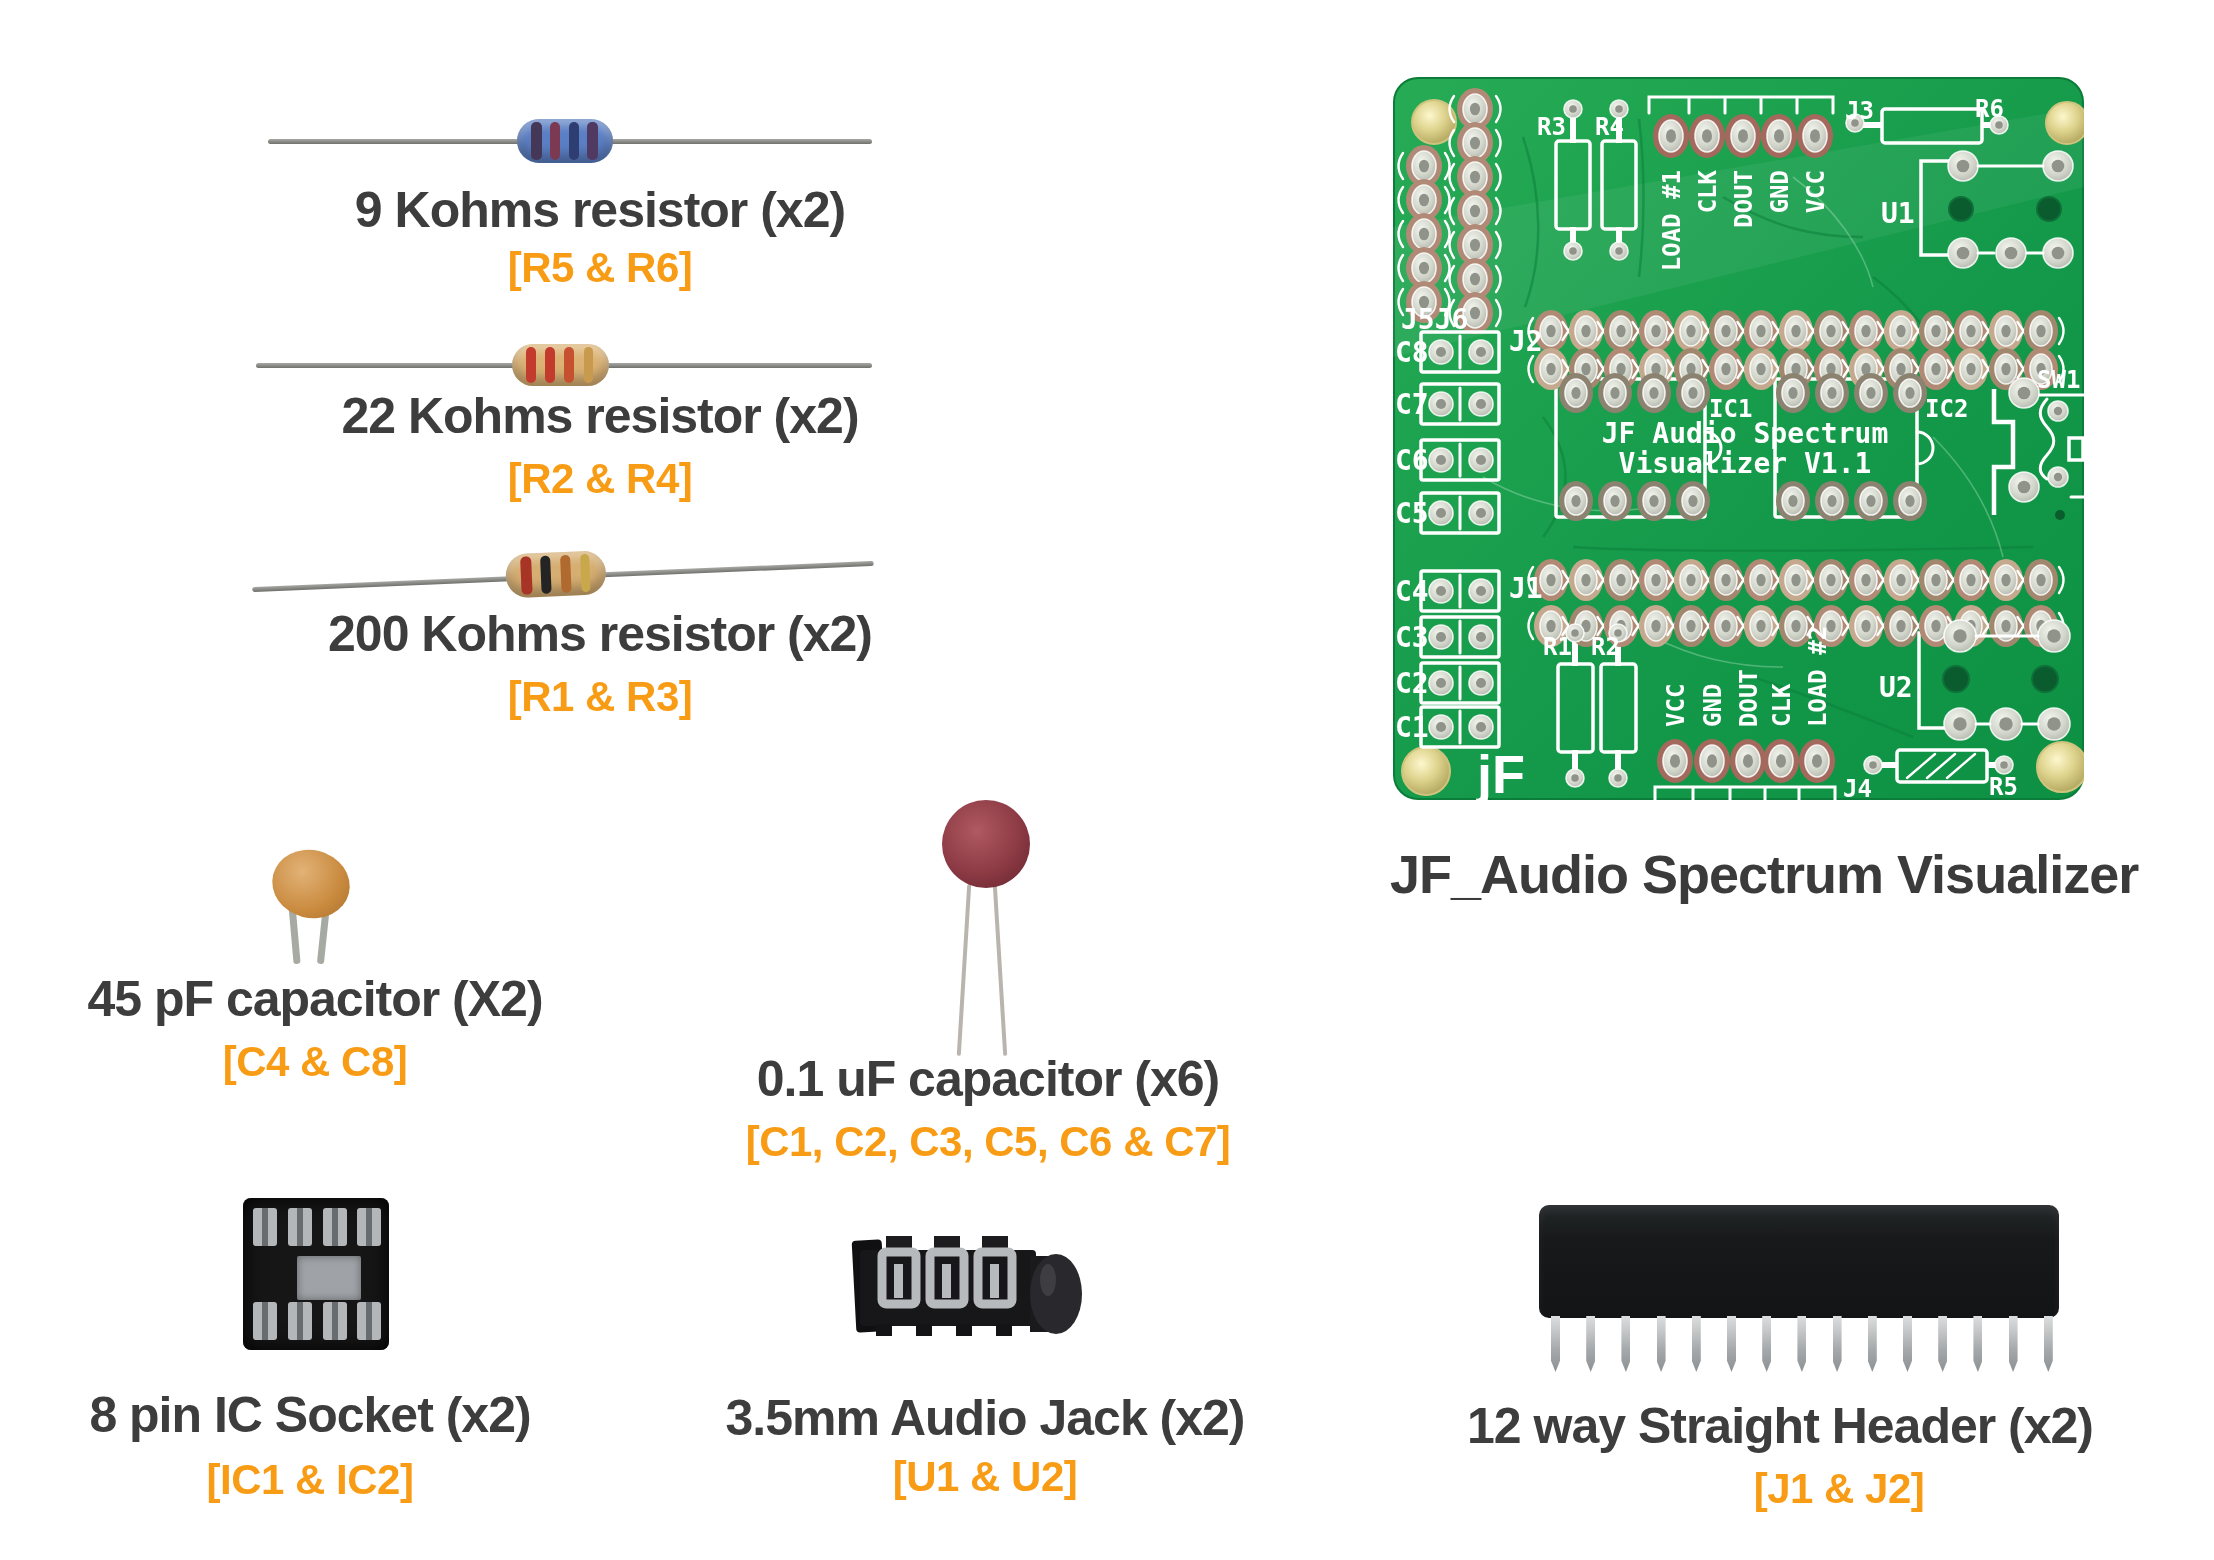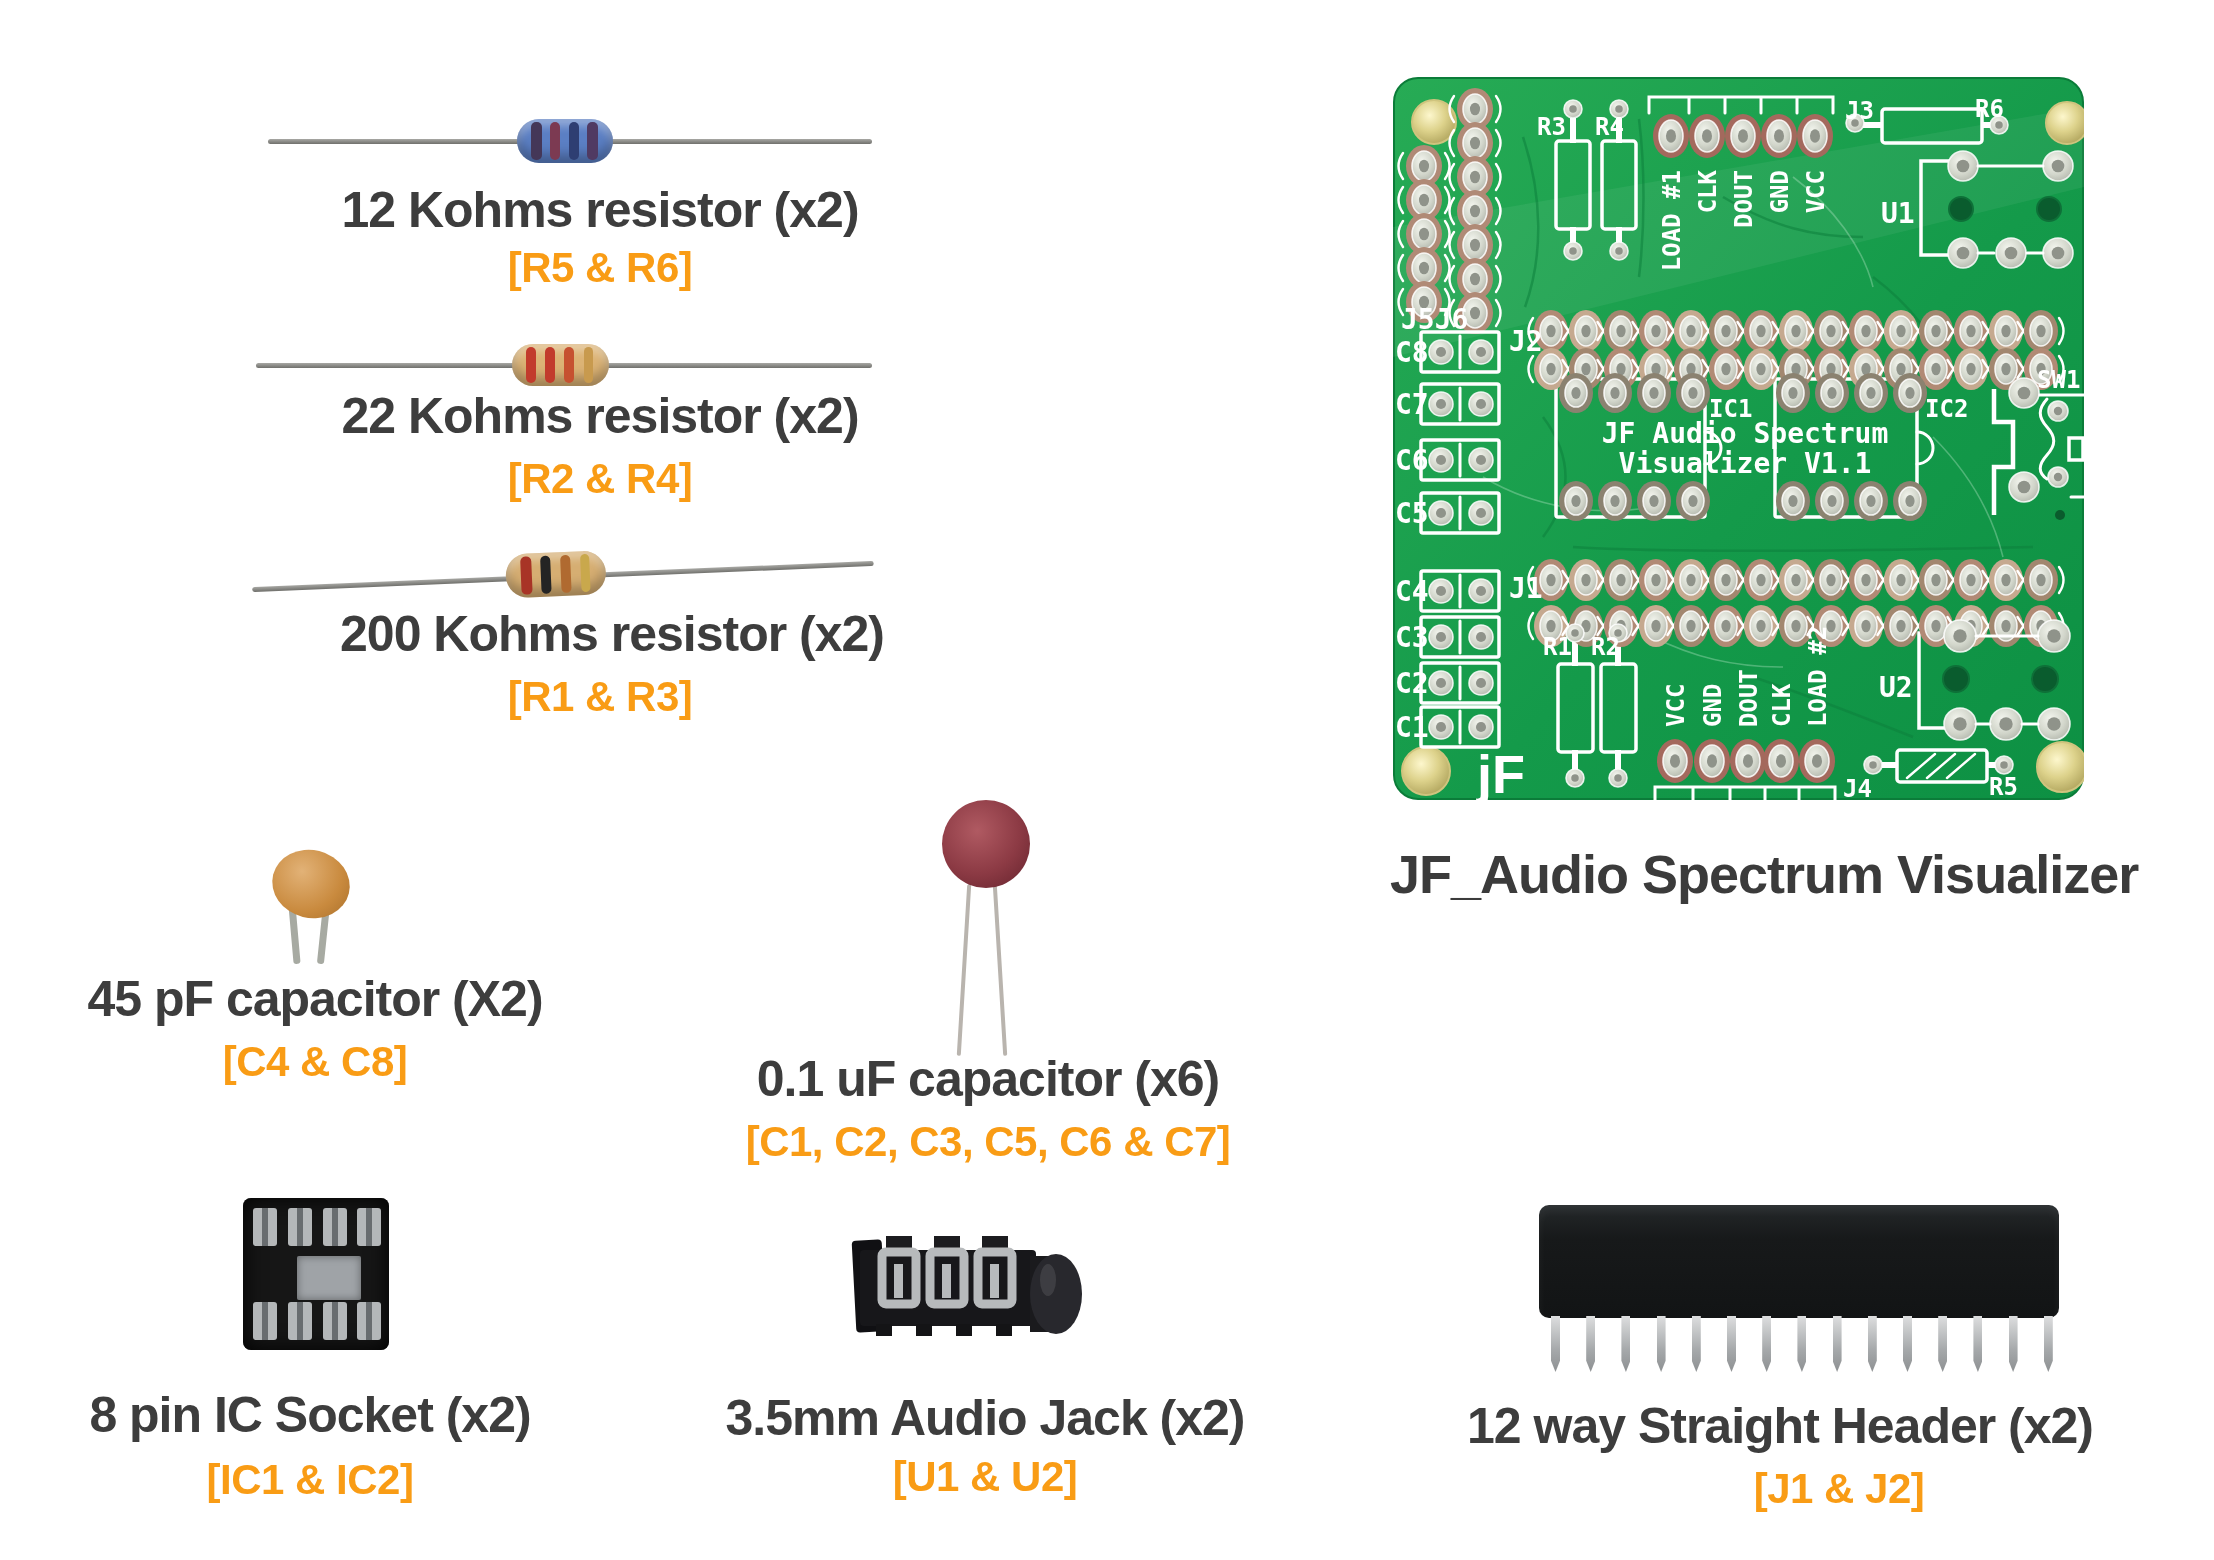--- a/index.html
+++ b/index.html
@@ -52,21 +52,21 @@
 <div class="canvas">
 
   <section>
     <div class="wire" style="left:268px;top:139px;width:604px;"></div>
     <div class="rbody" style="left:517px;top:119px;width:96px;height:44px;background:#5b7fc4;">
       <span class="band" style="left:14px;width:11px;background:#443758;"></span>
       <span class="band" style="left:33px;width:10px;background:#7c3a52;"></span>
       <span class="band" style="left:52px;width:10px;background:#2e3e72;"></span>
       <span class="band" style="left:70px;width:11px;background:#503a62;"></span>
     </div>
-    <div class="title" style="left:300px;top:182px;width:600px;">12 Kohms resistor (x2)</div>
+    <div class="title" style="left:300px;top:182px;width:600px;">9 Kohms resistor (x2)</div>
     <div class="refs" style="left:300px;top:245px;width:600px;">[R5 &amp; R6]</div>
   </section>
 
   <section>
     <div class="wire" style="left:256px;top:363px;width:616px;"></div>
     <div class="rbody" style="left:512px;top:344px;width:97px;height:42px;background:#dcb375;">
       <span class="band" style="left:14px;width:10px;background:#c23b2c;"></span>
       <span class="band" style="left:33px;width:10px;background:#c23b2c;"></span>
       <span class="band" style="left:52px;width:10px;background:#c65130;"></span>
       <span class="band" style="left:72px;width:9px;background:#c89a4e;"></span>
@@ -78,21 +78,21 @@
   <section>
     <div style="position:absolute;left:252px;top:548px;width:622px;height:60px;transform:rotate(-2.4deg);">
       <div class="wire" style="left:0;top:26px;width:622px;"></div>
       <div class="rbody" style="left:254px;top:4px;width:100px;height:44px;background:#d6ae72;">
         <span class="band" style="left:15px;width:11px;background:#a83426;"></span>
         <span class="band" style="left:35px;width:10px;background:#242424;"></span>
         <span class="band" style="left:55px;width:10px;background:#b06a30;"></span>
         <span class="band" style="left:75px;width:9px;background:#c9a84c;"></span>
       </div>
     </div>
-    <div class="title" style="left:312px;top:606px;width:600px;">200 Kohms resistor (x2)</div>
+    <div class="title" style="left:300px;top:606px;width:600px;">200 Kohms resistor (x2)</div>
     <div class="refs" style="left:300px;top:674px;width:600px;text-align:center;">[R1 &amp; R3]</div>
   </section>
 
   <section>
     <div class="lead" style="left:291px;top:904px;width:7px;height:60px;background:#a7aaa2;transform:rotate(-5deg);"></div>
     <div class="lead" style="left:320px;top:904px;width:7px;height:60px;background:#a7aaa2;transform:rotate(6deg);"></div>
     <div class="disc" style="left:272px;top:850px;width:78px;height:68px;transform:rotate(14deg);
          background:radial-gradient(circle at 35% 35%, #e2b277, #c98a3e 60%, #a96f2a);"></div>
     <div class="title" style="left:15px;top:971px;width:600px;">45 pF capacitor (X2)</div>
     <div class="refs" style="left:15px;top:1039px;width:600px;">[C4 &amp; C8]</div>

